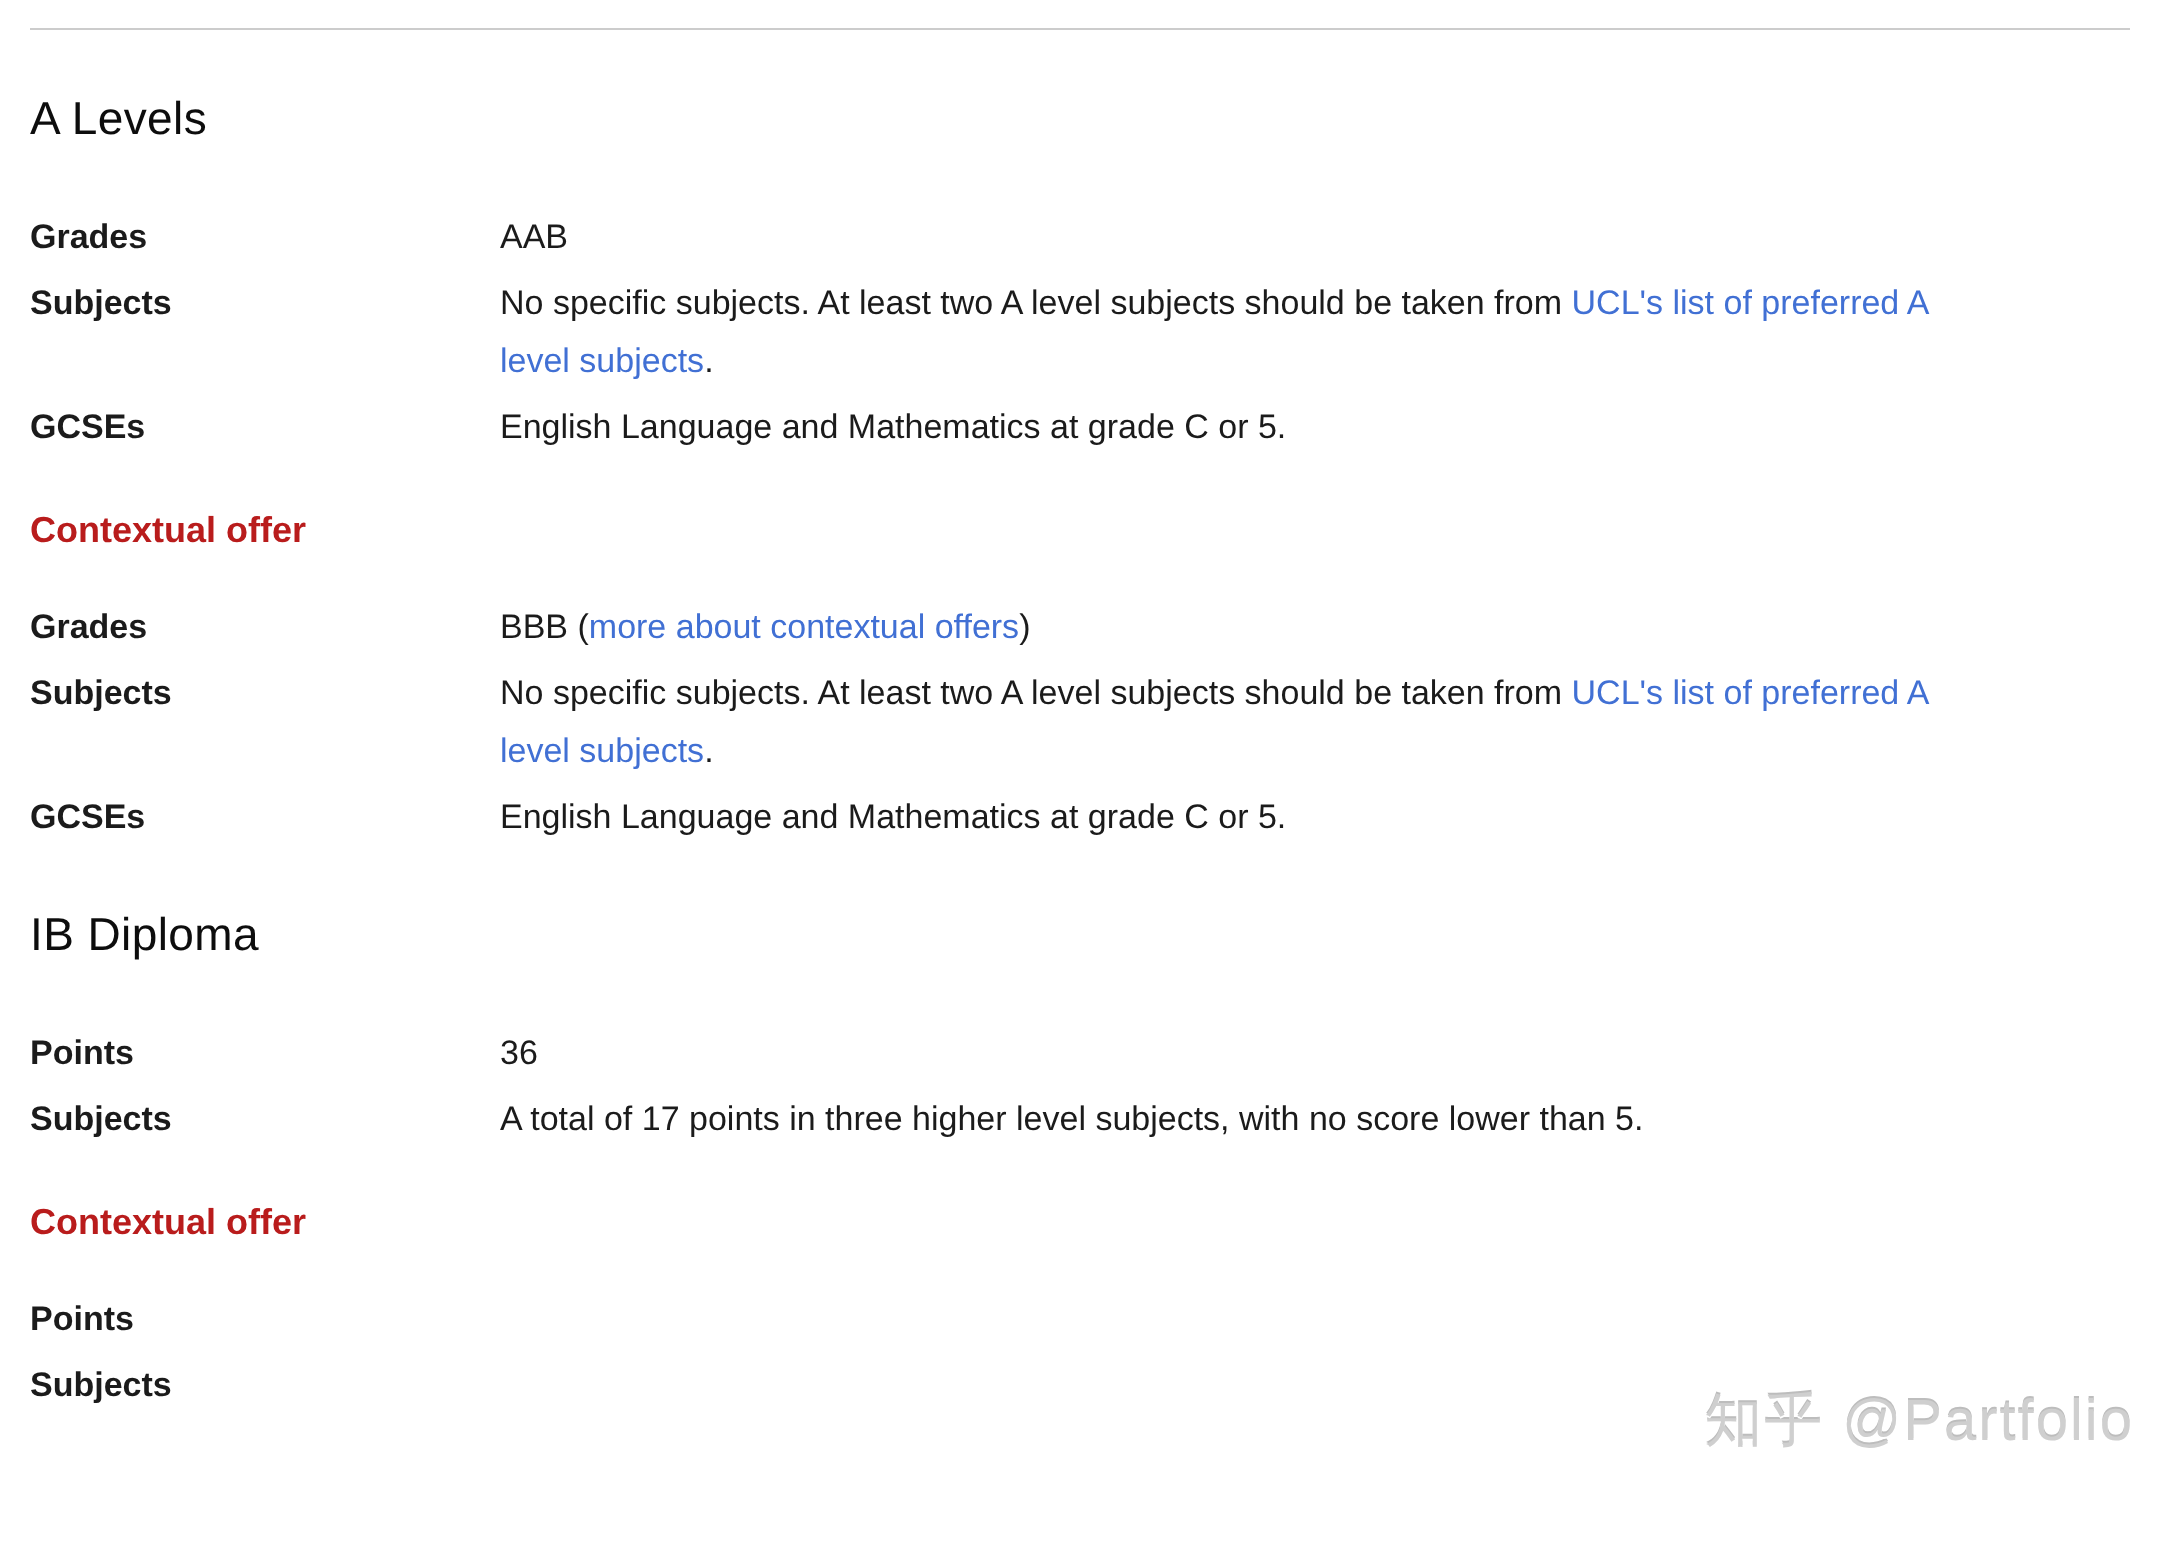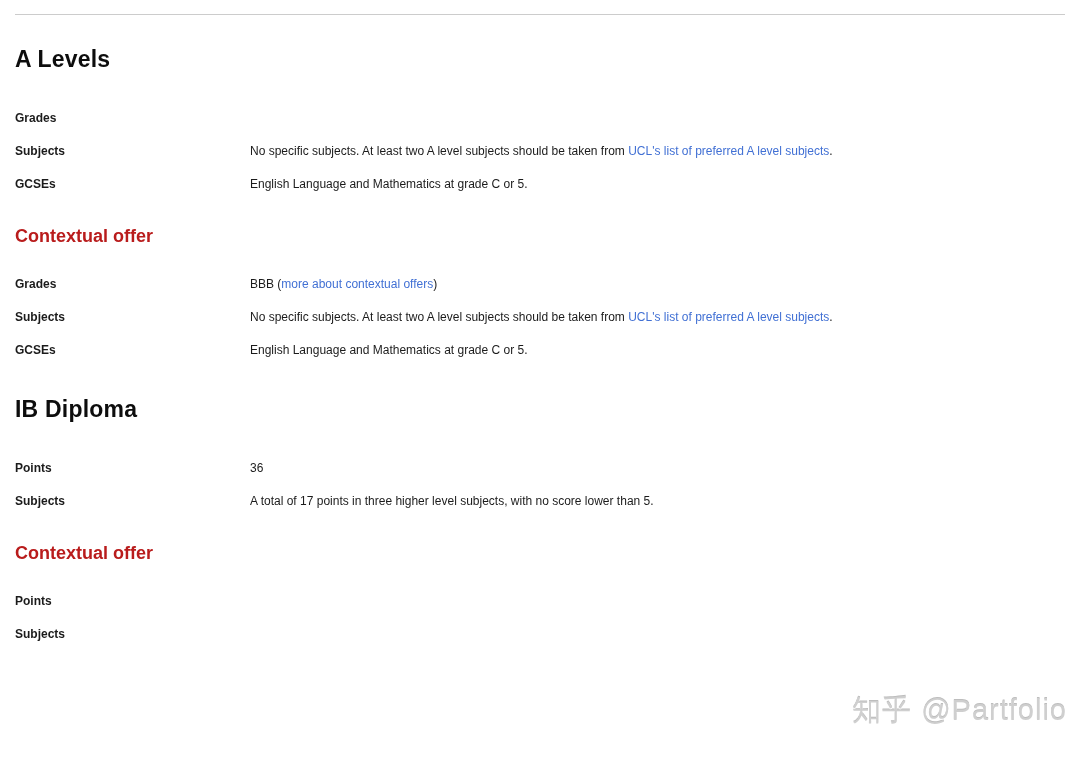--- a/index.html
+++ b/index.html
@@ -31,37 +31,37 @@
     margin:13px 0 9px 0;
     letter-spacing:0.2px;
   }
   hr.title-rule{
     border:none;
     border-top:1px solid var(--rule-color);
     margin:0 0 0 0;
   }
   h2.section-heading{
     font-size:23px;
-    font-weight:700;
+    font-weight:400;
     color:#0d0d0d;
     margin:31px 0 0 0;
     letter-spacing:0.2px;
   }
   h3.sub-heading{
     font-size:18px;
     font-weight:700;
     color:#b91c1c;
     margin:27px 0 0 0;
   }
   .rows{margin-top:31px;}
   .rows.after-sub{margin-top:23px;}
   .row{
     display:grid;
     grid-template-columns:235px 1fr;
-    font-size:12px;
+    font-size:17px;
     line-height:29px;
     margin-bottom:4px;
     max-width:965px;
   }
   .row .label{font-weight:700;}
   .row .value{font-weight:400;}
   a.link{
     color:var(--link-color);
     text-decoration:none;
     cursor:pointer;
@@ -83,20 +83,21 @@
 
 <div class="page">
 
   <hr class="title-rule">
 
   <section>
     <h2 class="section-heading">A Levels</h2>
     <div class="rows">
       <div class="row">
         <div class="label">Grades</div>
+        <div class="value"><span>AAB</span></div>
       </div>
       <div class="row">
         <div class="label">Subjects</div>
         <div class="value"><span>No specific subjects. At least two A level subjects should be taken from </span><a href="#" class="link">UCL's list of preferred A level subjects</a><span>.</span></div>
       </div>
       <div class="row">
         <div class="label">GCSEs</div>
         <div class="value"><span>English Language and Mathematics at grade C or 5.</span></div>
       </div>
     </div>

